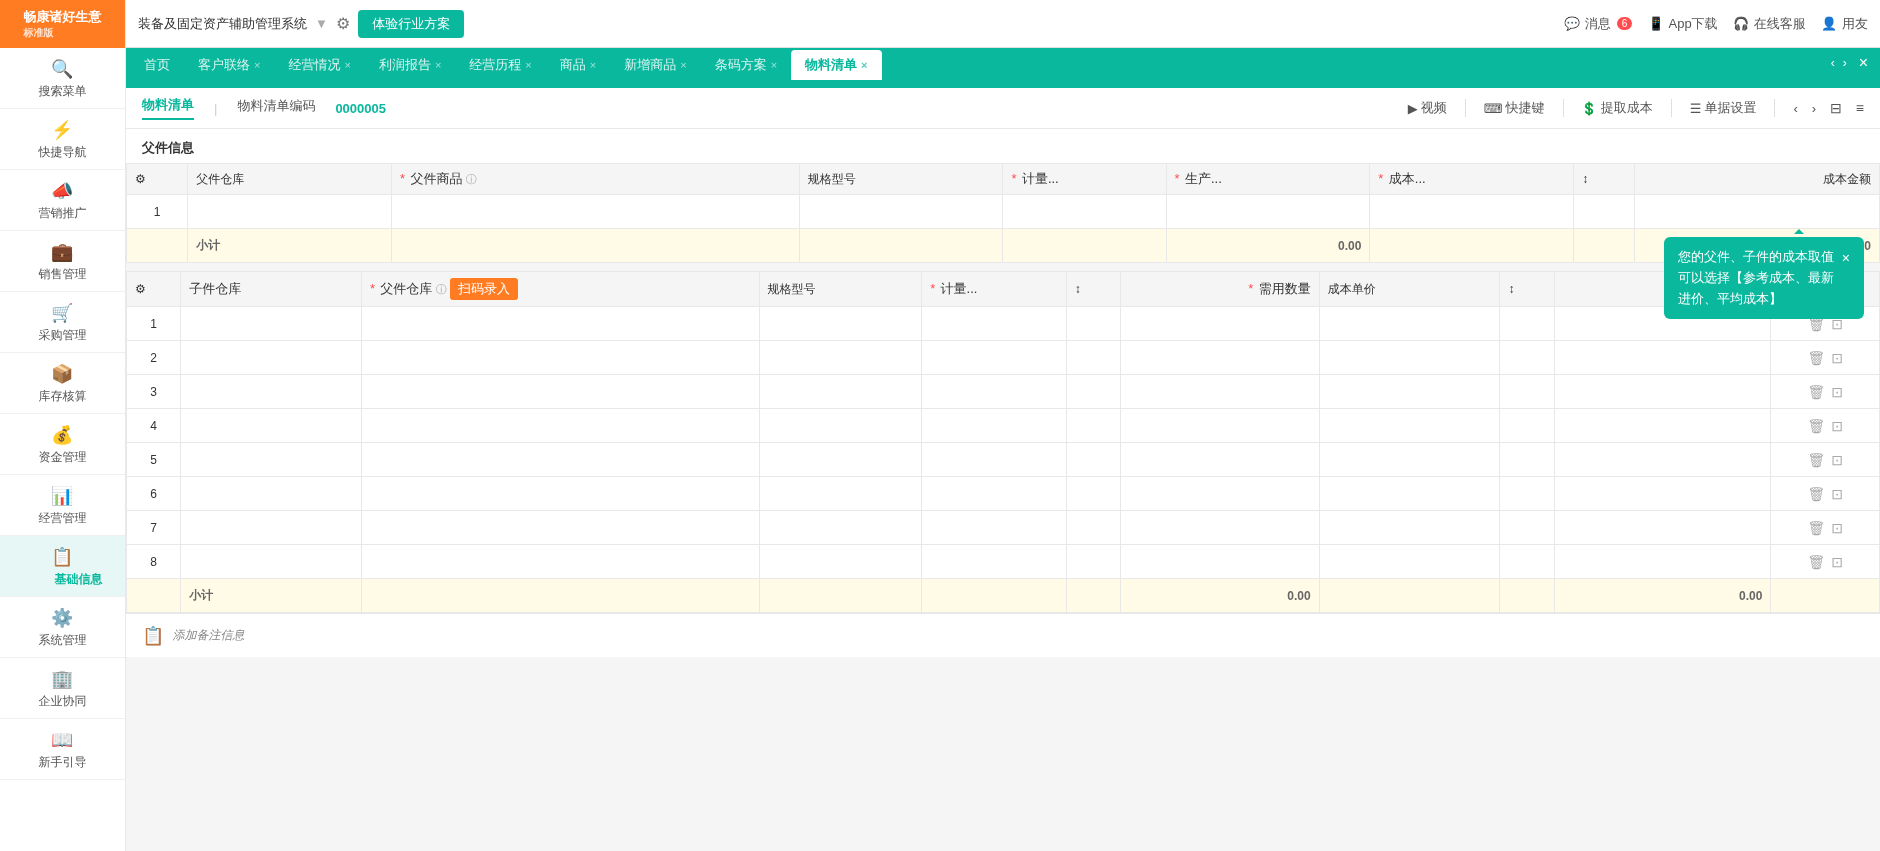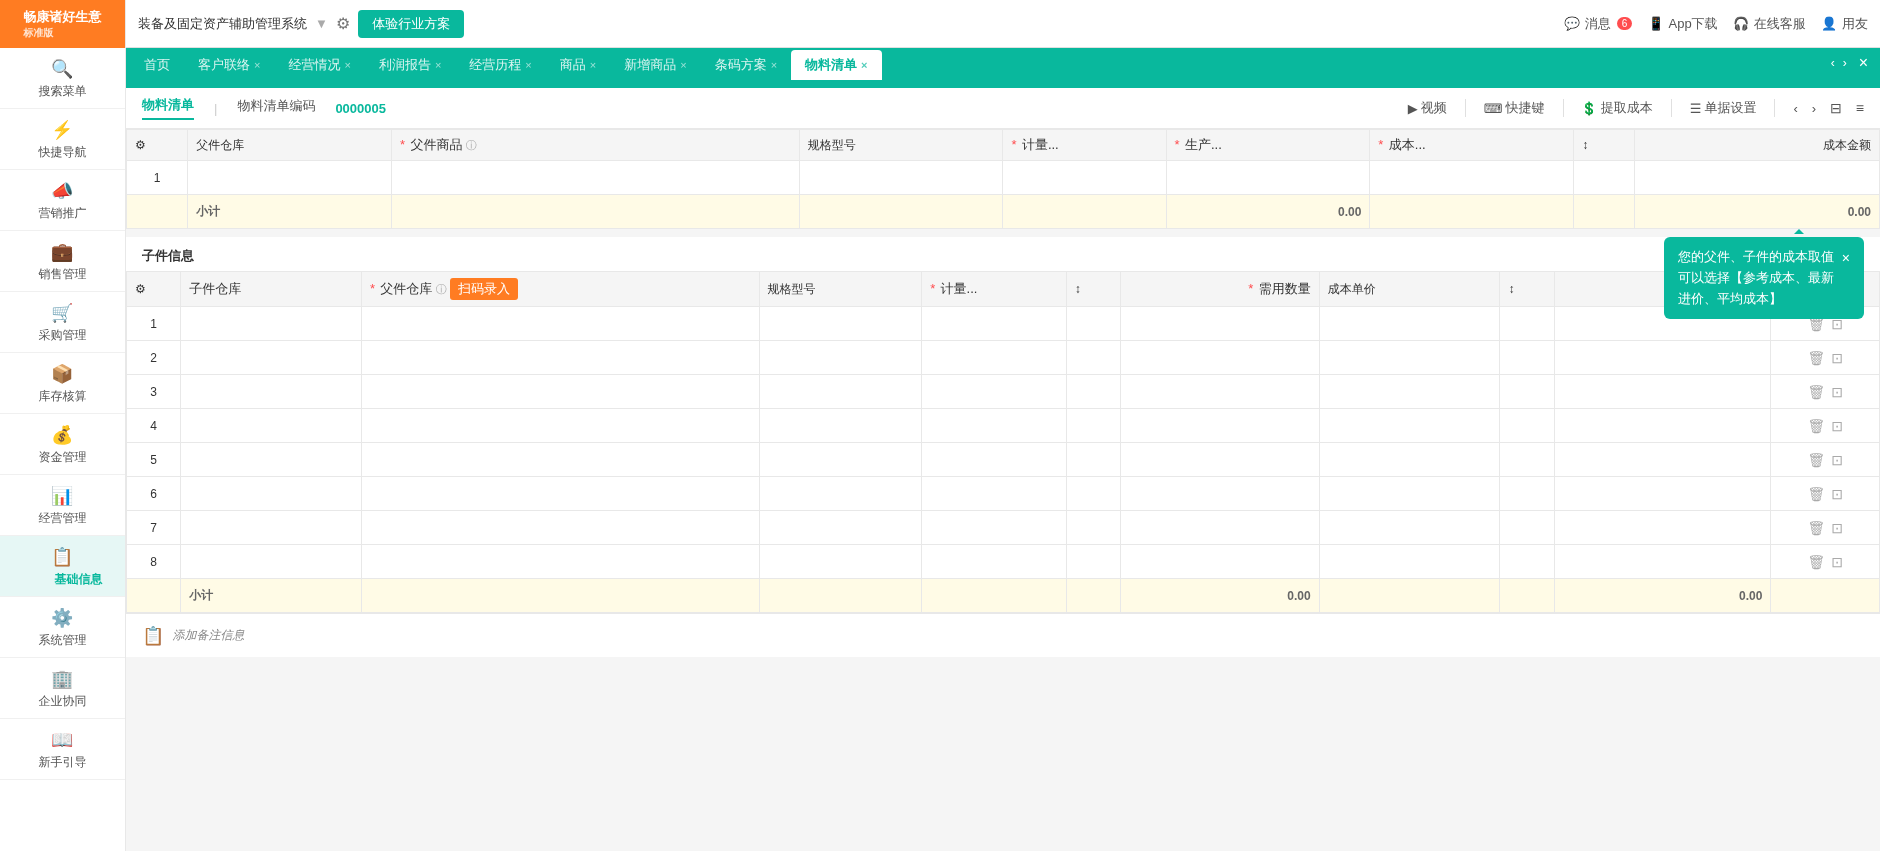--- a/index.html
+++ b/index.html
@@ -449,20 +449,21 @@
   </div>
 
   <div class="content">
 
     <div class="tooltip-box">
       <span class="tooltip-close">×</span>
       <span>您的父件、子件的成本取值可以选择【参考成本、最新进价、平均成本】</span>
     </div>
 
     <div class="section">
+      <div class="section-title">父件信息</div>
       <table class="data-table">
         <thead>
           <tr>
             <th class="th-gear">⚙</th>
             <th style="width:100px;">父件仓库</th>
             <th style="width:200px;margin-top:19px;">
               <span class="required">*</span>
               <span>父件商品</span>
               <span style="color:#aaa;font-size:11px;">ⓘ</span>
             </th>
@@ -504,21 +505,20 @@
             <td class="align-right">0.00</td>
             <td></td>
             <td></td>
             <td class="align-right">0.00</td>
           </tr>
         </tbody>
       </table>
     </div>
 
     <div class="section" style="margin-top:8px;">
-      <div class="section-title">子件信息</div>
       <table class="data-table">
         <thead>
           <tr>
             <th class="th-gear">⚙</th>
             <th style="width:100px;">
               <span>子件仓库</span>
             </th>
             <th style="width:220px;">
               <span class="required">*</span>
               <span>父件仓库</span>

